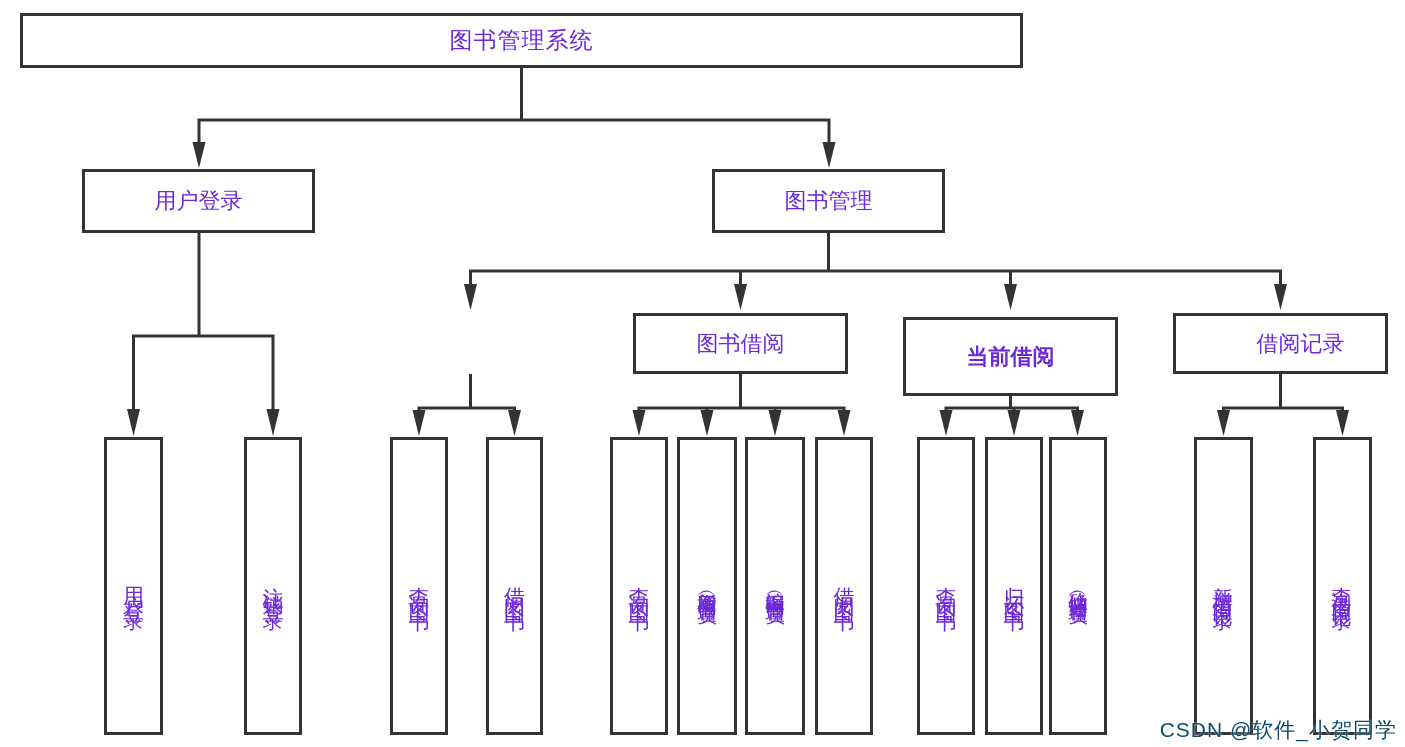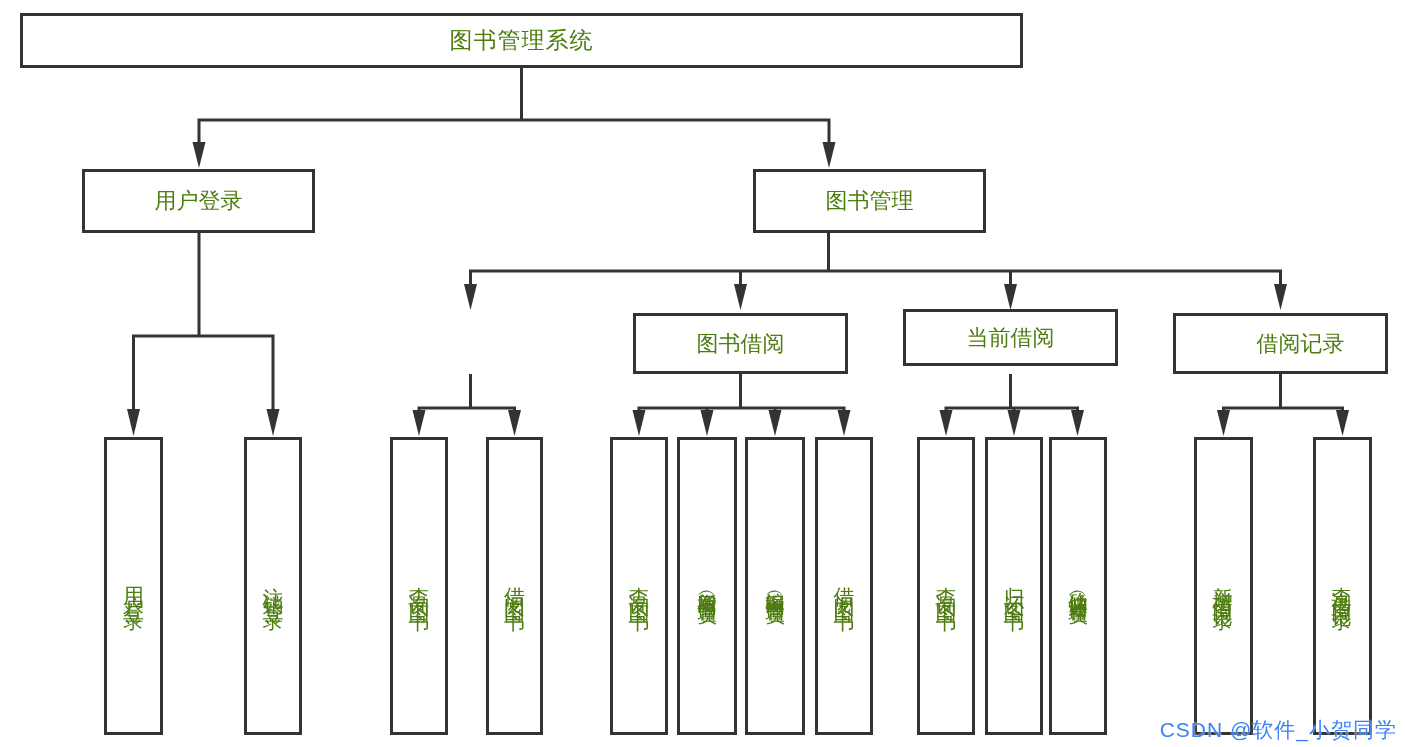--- a/index.html
+++ b/index.html
@@ -19,21 +19,21 @@
     position: absolute;
     left: 0; top: 0;
     width: 1405px;
     height: 747px;
   }
   .node {
     position: absolute;
     box-sizing: border-box;
     background: #ffffff;
     border: 3px solid #333333;
-    color: #4d7c0f;
+    color: #6d28d9;
     display: flex;
     align-items: center;
     justify-content: center;
     text-align: center;
     white-space: nowrap;
   }
   .hnode { font-size: 22px; }
   .root  { font-size: 23px; letter-spacing: 1px; }
   .vnode {
     top: 437px;
@@ -43,21 +43,21 @@
     font-size: 21px;
     letter-spacing: 8px;
   }
   .vnode.sp6  { letter-spacing: 5px; font-size: 20px; }
   .vnode.tight{ letter-spacing: 2px; font-size: 19px; }
   .watermark {
     position: absolute;
     right: 8px;
     bottom: 3px;
     font-size: 21px;
-    color: #3b82f6;
+    color: #0c4a6e;
     text-shadow: 0 0 2px #ffffff;
     letter-spacing: 1px;
   }
 </style>
 </head>
 <body>
 
 <div class="stage">
 
   <svg class="wires" viewBox="0 0 1405 747" xmlns="http://www.w3.org/2000/svg">
@@ -91,24 +91,24 @@
       <polygon points="1007.5,410 1020.5,410 1014,436"></polygon>
       <polygon points="1071,410 1084,410 1077.5,436"></polygon>
       <polygon points="1217,410 1230,410 1223.5,436"></polygon>
       <polygon points="1336,410 1349,410 1342.5,436"></polygon>
     </g>
   </svg>
 
   <div class="node hnode root" style="left:20px; top:13px; width:1003px; height:55px;">图书管理系统</div>
 
   <div class="node hnode" style="left:82px; top:169px; width:233px; height:64px;">用户登录</div>
-  <div class="node hnode" style="left:712px; top:169px; width:233px; height:64px;margin-left:41px;">图书管理</div>
+  <div class="node hnode" style="left:712px; top:169px; width:233px; height:64px;">图书管理</div>
 
   <div class="node hnode" style="left:633px; top:313px; width:215px; height:61px;">图书借阅</div>
-  <div class="node hnode" style="left:903px; top:309px; width:215px; height:57px;">当前借阅</div>
+  <div class="node hnode" style="left:903px; top:317px; width:215px; height:79px;font-weight:bold;">当前借阅</div>
   <div class="node hnode" style="left:1173px; top:313px; width:215px; height:61px;padding-left:40px;">借阅记录</div>
 
   <div class="node vnode" style="left:104px; width:59px;">用户登录</div>
   <div class="node vnode" style="left:244px; width:58px;">注销登录</div>
 
   <div class="node vnode" style="left:390px; width:58px;">查询图书</div>
   <div class="node vnode" style="left:486px; width:57px;">借阅图书</div>
 
   <div class="node vnode" style="left:610px; width:58px;">查询图书</div>
   <div class="node vnode tight" style="left:677px; width:60px;">新增图书（管理员）</div>

